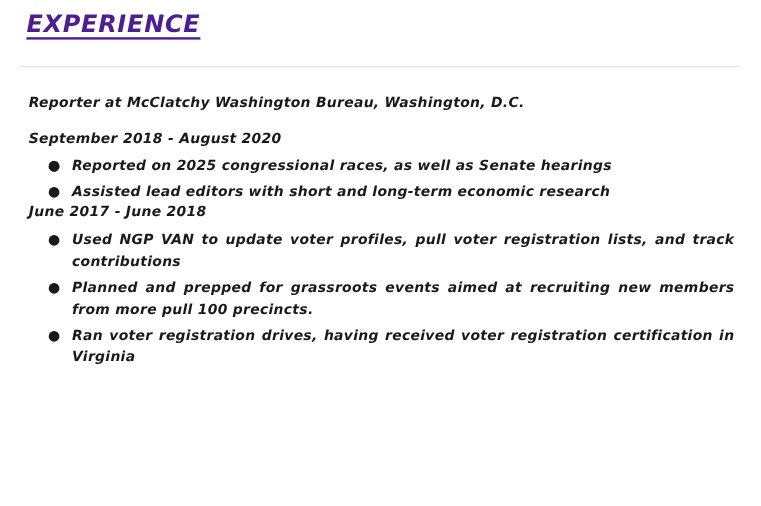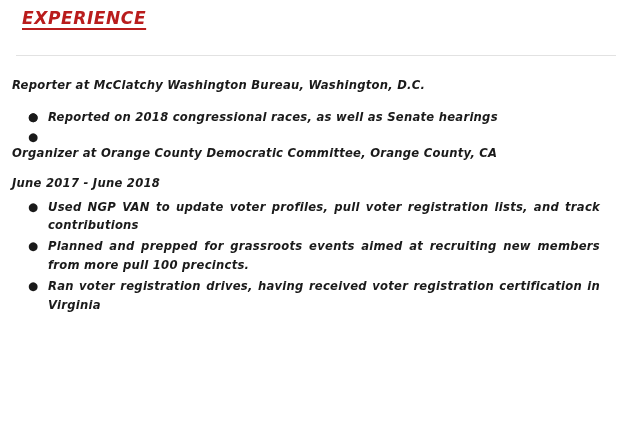--- a/index.html
+++ b/index.html
@@ -21,46 +21,46 @@
     height: 422px;
     box-sizing: border-box;
     padding: 0;
   }
 
   
   .section-heading {
     position: absolute;
     left: 22px;
     top: 8px;
-    font-size: 17px;
+    font-size: 20px;
     font-weight: bold;
     font-style: italic;
     letter-spacing: 0.6px;
-    color: #b91c1c;
+    color: #4c1d95;
     text-decoration: underline;
     text-underline-offset: 4px;
     text-decoration-thickness: 1.5px;
     white-space: nowrap;
   }
 
   
   .section-divider {
     position: absolute;
     left: 16px;
     top: 55px;
     width: 600px;
     height: 1px;
     background: #e2e2e2;
     border: 0;
   }
 
   
   .body-block {
     position: absolute;
-    left: 12px;
+    left: 24px;
     top: 72px;
     width: 588px;
   }
 
   .entry {
     margin: 0;
   }
 
   .entry-title,
   .entry-dates {
@@ -128,28 +128,28 @@
 <div class="page">
 
   <div class="section-heading">EXPERIENCE</div>
 
   <div class="section-divider" style="background: rgb(226, 226, 226);"></div>
 
   <div class="body-block">
 
   <div class="entry">
         <div class="entry-title">Reporter at McClatchy Washington Bureau, Washington, D.C.</div>
+        <div class="entry-dates">September 2018 - August 2020</div>
         <ul class="bullet-list">
           <li class="bullet-item"><span class="bullet-marker">●</span></li>
-          <li class="bullet-item"><span class="bullet-marker">●</span><span>Reported on 2018 congressional races, as well as Senate hearings</span></li>
-          <li class="bullet-item"><span class="bullet-marker">●</span></li>
+          <li class="bullet-item"><span class="bullet-marker">●</span><span>Reported on 2025 congressional races, as well as Senate hearings</span></li>
+          <li class="bullet-item"><span class="bullet-marker">●</span><span>Assisted lead editors with short and long-term economic research</span></li>
         </ul>
       </div>
       <div class="entry">
-        <div class="entry-title">Organizer at Orange County Democratic Committee, Orange County, CA</div>
         <div class="entry-dates">June 2017 - June 2018</div>
         <ul class="bullet-list">
           <li class="bullet-item"><span class="bullet-marker">●</span><span>Used NGP VAN to update voter profiles, pull voter registration lists, and track contributions</span></li>
           <li class="bullet-item"><span class="bullet-marker">●</span><span>Planned and prepped for grassroots events aimed at recruiting new members from more pull 100 precincts.</span></li>
           <li class="bullet-item"><span class="bullet-marker">●</span><span>Ran voter registration drives, having received voter registration certification in Virginia</span></li>
         </ul>
       </div>
     </div>
 
 </div>

